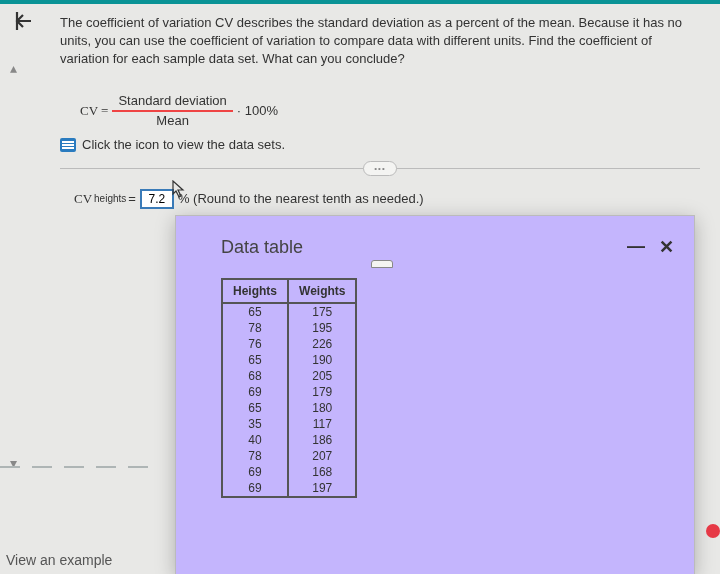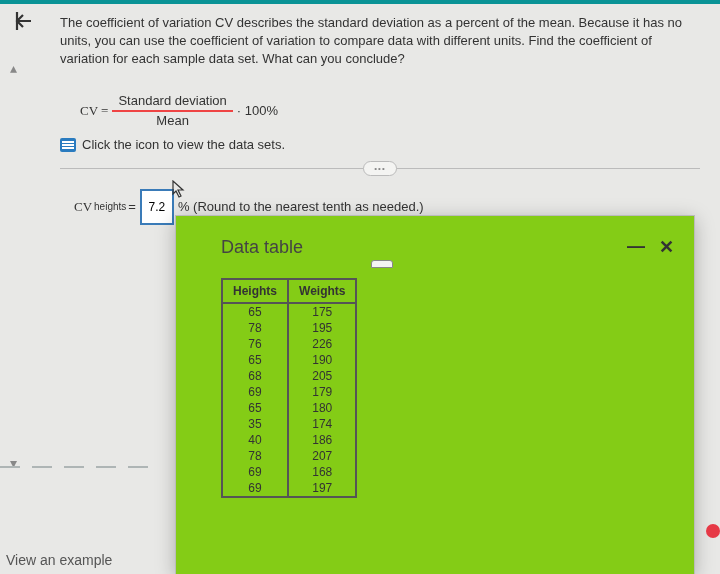--- a/index.html
+++ b/index.html
@@ -106,38 +106,38 @@
     .answer-row {
       margin: 20px 14px;
       font-size: 13px;
       display: flex;
       align-items: center;
       gap: 2px;
     }
     .answer-row sub { font-size: 10px; }
     .answer-input {
       width: 34px;
-      height: 36px;
+      height: 20px;
       border: 2px solid #3a7bb8;
       text-align: center;
       font-size: 12px;
       margin: 0 2px;
     }
     .cursor-svg {
       position: absolute;
       left: 172px;
       top: 180px;
     }
     .modal {
       position: absolute;
       top: 215px;
       left: 175px;
       width: 520px;
       height: 360px;
-      background: #84cc16;
+      background: #c4b5fd;
       border: 1px solid #bbb;
       box-shadow: 0 4px 18px rgba(0,0,0,0.25);
     }
     .modal-header {
       display: flex;
       justify-content: space-between;
       align-items: center;
       padding: 20px 20px 10px 45px;
     }
     .modal-title {
@@ -317,21 +317,21 @@
           <tr>
             <td>69</td>
             <td>179</td>
           </tr>
           <tr>
             <td>65</td>
             <td>180</td>
           </tr>
           <tr>
             <td>35</td>
-            <td>174</td>
+            <td>117</td>
           </tr>
           <tr>
             <td>40</td>
             <td>186</td>
           </tr>
           <tr>
             <td>78</td>
             <td>207</td>
           </tr>
           <tr>

